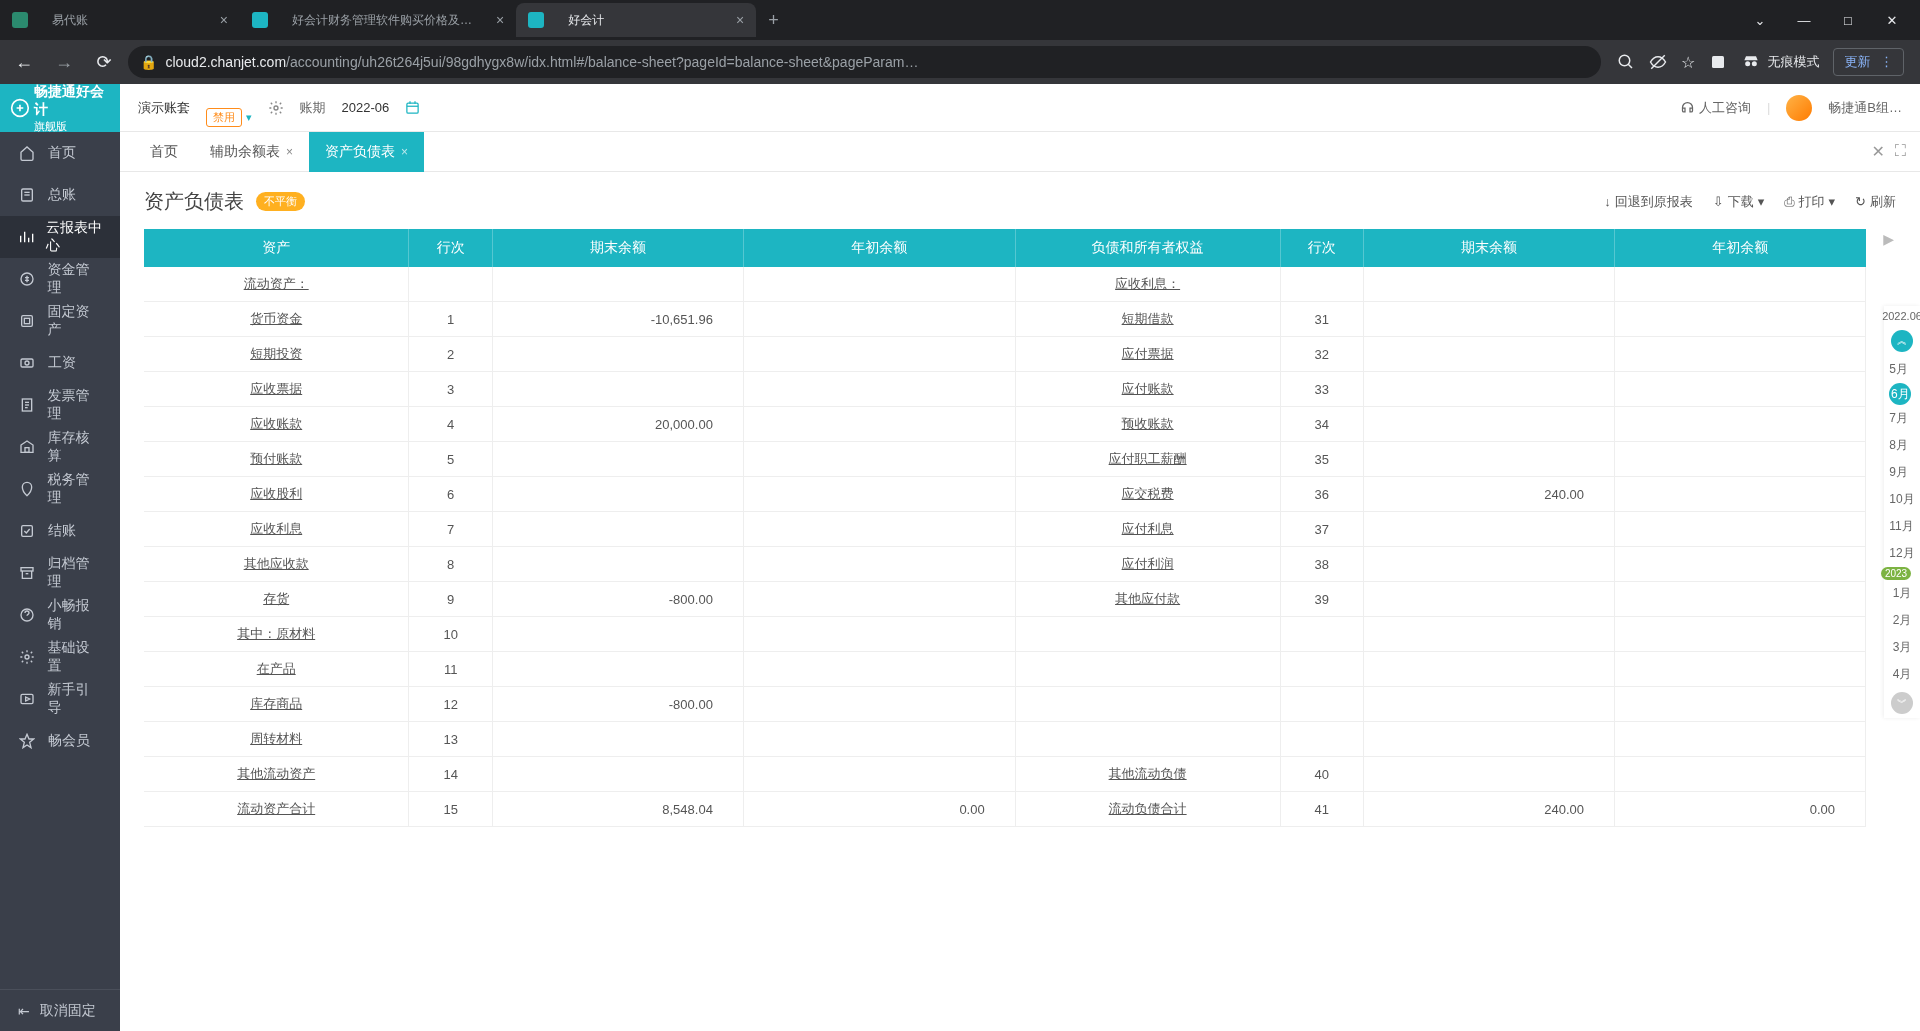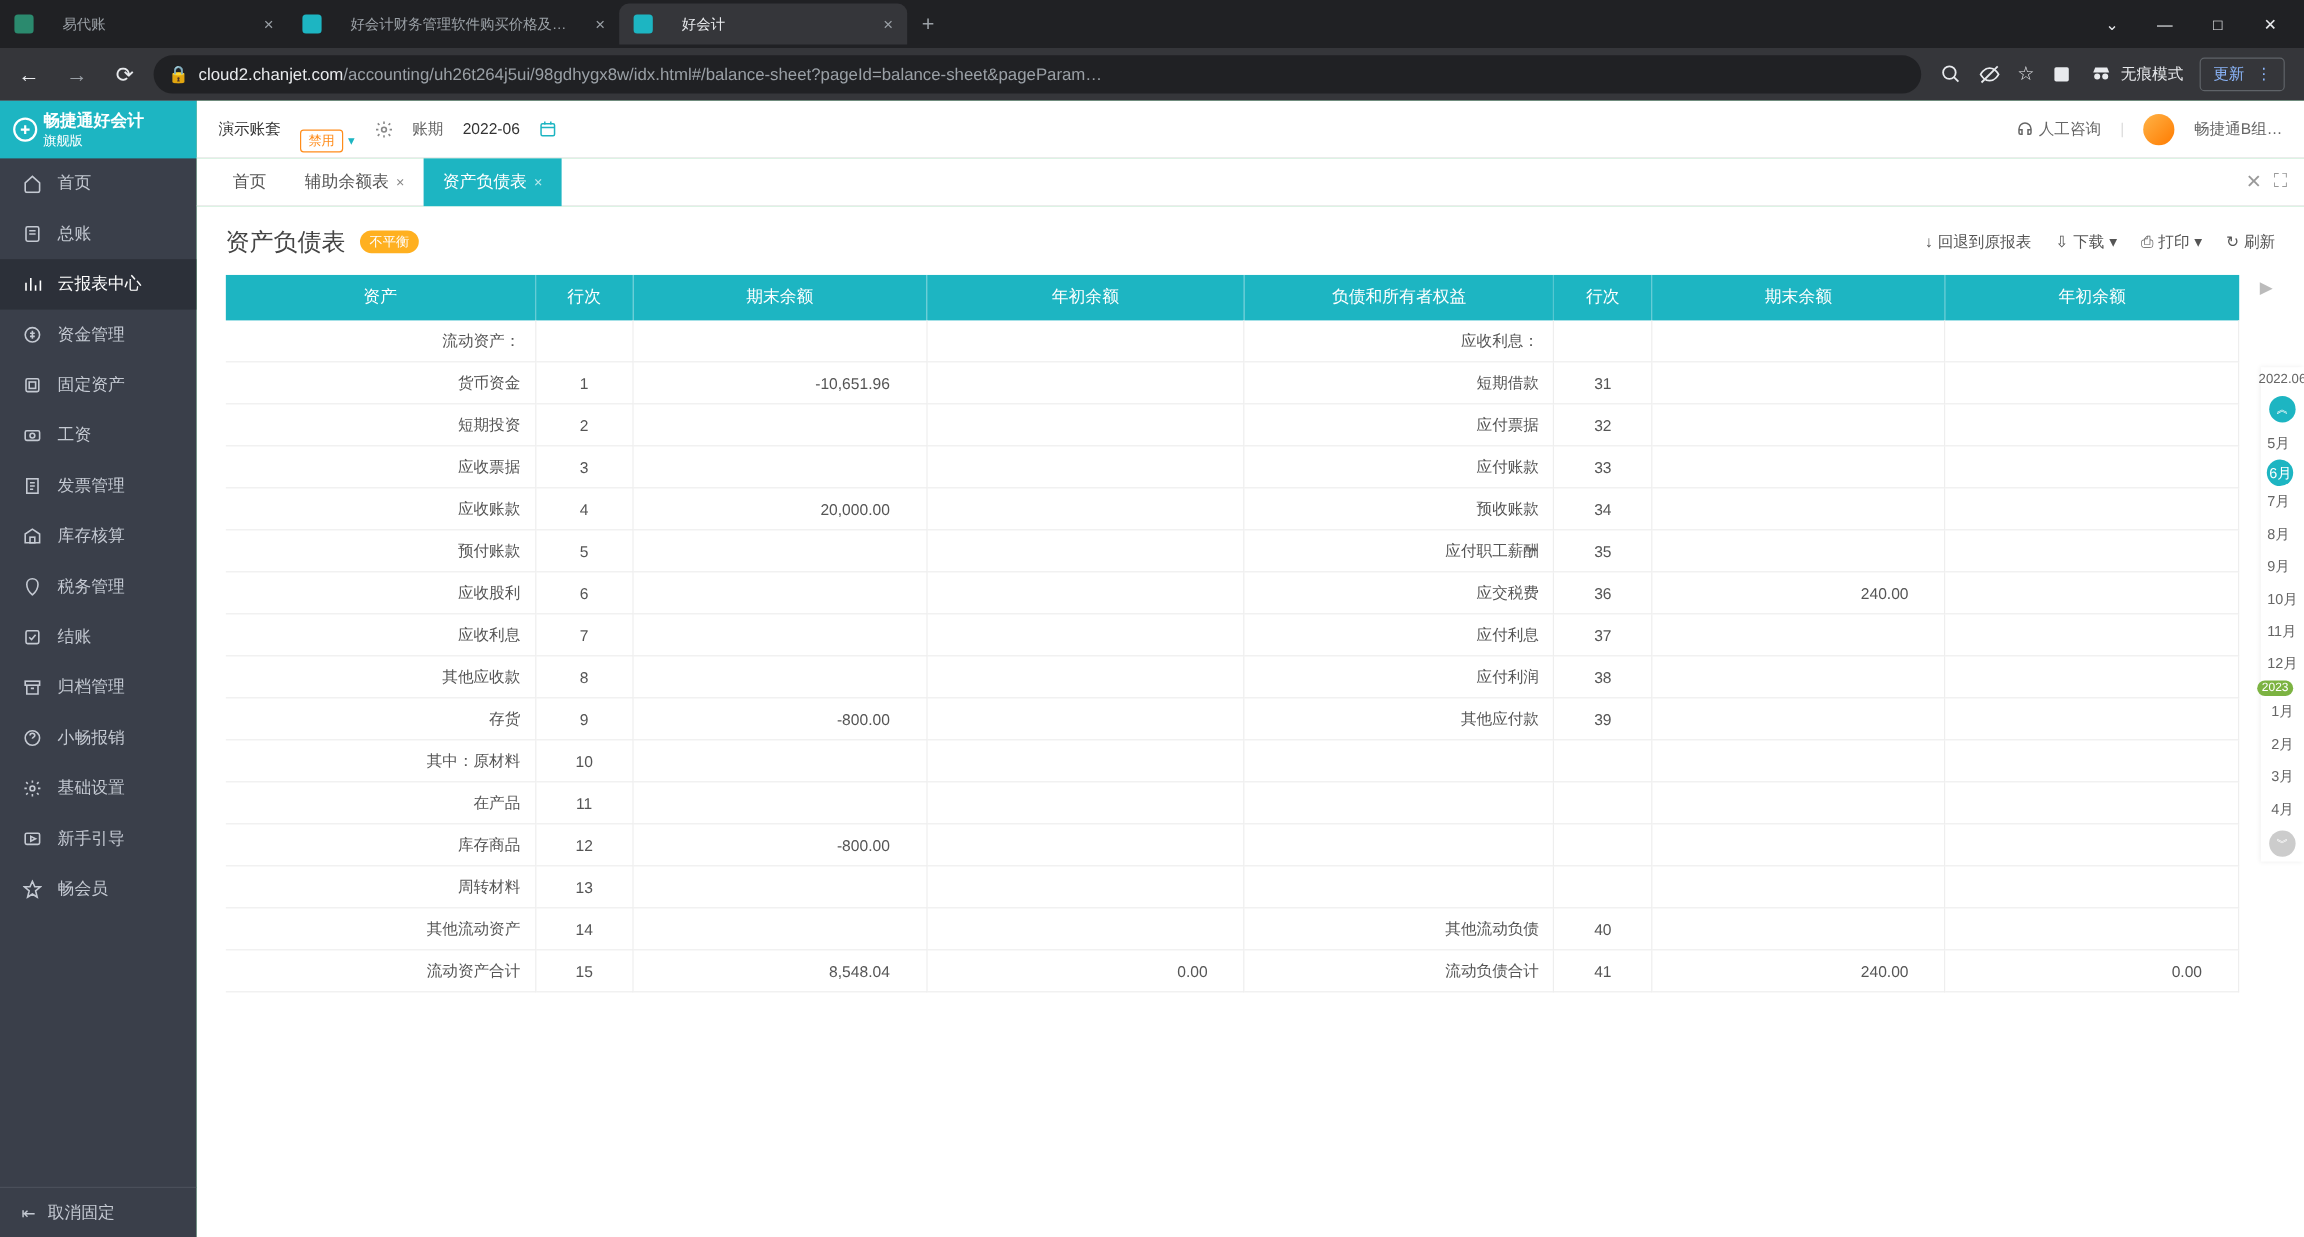--- a/index.html
+++ b/index.html
@@ -22,30 +22,30 @@
 .addr-bar { flex: 1; height: 32px; background: #202124; border-radius: 16px; display: flex; align-items: center; padding: 0 12px; color: #9aa0a6; font-size: 14px; gap: 8px; }
 .addr-domain { color: #e8eaed; }
 .toolbar-right { display: flex; align-items: center; gap: 14px; color: #e8eaed; padding: 0 8px; }
 .incognito { display: flex; align-items: center; gap: 6px; color: #e8eaed; font-size: 13px; }
 .update-btn { color: #8ab4f8; font-size: 13px; padding: 4px 10px; border: 1px solid #5f6368; border-radius: 4px; }
 
 
 .app { height: calc(1031px - 84px); display: flex; background: #fff; position: relative; }
 
 
-.sidebar { width: 164px; background: #3a3f4a; color: #c4c9d2; display: flex; flex-direction: column; }
+.sidebar { width: 120px; background: #3a3f4a; color: #c4c9d2; display: flex; flex-direction: column; }
 .sidebar-logo { height: 48px; background: #1db5c2; color: #fff; display: flex; align-items: center; padding: 0 10px; font-size: 14px; font-weight: bold; gap: 4px; }
 .sidebar-logo-sub { font-size: 11px; font-weight: normal; }
 .sidebar-item { height: 42px; display: flex; align-items: center; padding: 0 18px; gap: 12px; font-size: 14px; cursor: pointer; }
 .sidebar-item.active { background: #2c3039; color: #fff; }
 .sidebar-icon { width: 18px; height: 18px; display: flex; align-items: center; justify-content: center; }
 .sidebar-footer { margin-top: auto; height: 42px; display: flex; align-items: center; padding: 0 18px; gap: 10px; font-size: 14px; border-top: 1px solid #4a4f5a; }
 
 
-.main { flex: 1; display: flex; flex-direction: column; background: #22c55e; }
+.main { flex: 1; display: flex; flex-direction: column; background: #3b82f6; }
 .topbar { height: 48px; background: #fff; display: flex; align-items: center; padding: 0 18px; gap: 16px; border-bottom: 1px solid #e8e8e8; }
 .account-name { font-size: 13px; color: #333; }
 .disable-badge { border: 1px solid #ff8c1a; color: #ff8c1a; font-size: 11px; padding: 1px 6px; border-radius: 3px; }
 .period-label { font-size: 13px; color: #666; }
 .period-val { font-size: 13px; color: #333; }
 .topbar-right { margin-left: auto; display: flex; align-items: center; gap: 16px; font-size: 13px; color: #666; }
 .avatar-small { width: 26px; height: 26px; border-radius: 50%; background: linear-gradient(135deg,#ffb347,#ff7b00); }
 
 .tabs-row { height: 40px; background: #fff; display: flex; align-items: center; padding: 0 14px; border-bottom: 1px solid #e8e8e8; }
 .page-tab { padding: 0 16px; height: 40px; display: flex; align-items: center; font-size: 14px; color: #555; gap: 6px; cursor: pointer; }
@@ -60,21 +60,21 @@
 .unbalanced-badge { background: #ffb020; color: #fff; font-size: 11px; padding: 2px 8px; border-radius: 10px; }
 .actions-right { margin-left: auto; display: flex; gap: 20px; font-size: 13px; color: #555; }
 .action-item { display: flex; align-items: center; gap: 4px; cursor: pointer; }
 
 
 .table-scroll { flex: 1; overflow: hidden; position: relative; }
 .table { width: calc(100% - 30px); border-collapse: collapse; }
 .table th { background: #1db5c2; color: #fff; font-weight: normal; font-size: 14px; padding: 10px 12px; text-align: center; border-right: 1px solid rgba(255,255,255,0.25); }
 .table th:last-child { border-right: none; }
 .table td { padding: 8px 12px; font-size: 13px; color: #555; border-bottom: 1px solid #eee; border-right: 1px solid #eee; height: 34px; }
-.table td.label { text-align: right; }
+.table td.label { text-align: center; text-decoration: underline; }
 .table td.seq { text-align: center; }
 .table td.num { text-align: right; padding-right: 30px; }
 .negative { color: #e74c3c; }
 .col-asset { width: 190px; }
 .col-seq { width: 60px; }
 .col-amt { width: 180px; }
 .col-amt2 { width: 195px; }
 .col-liab { width: 190px; }
 
 

